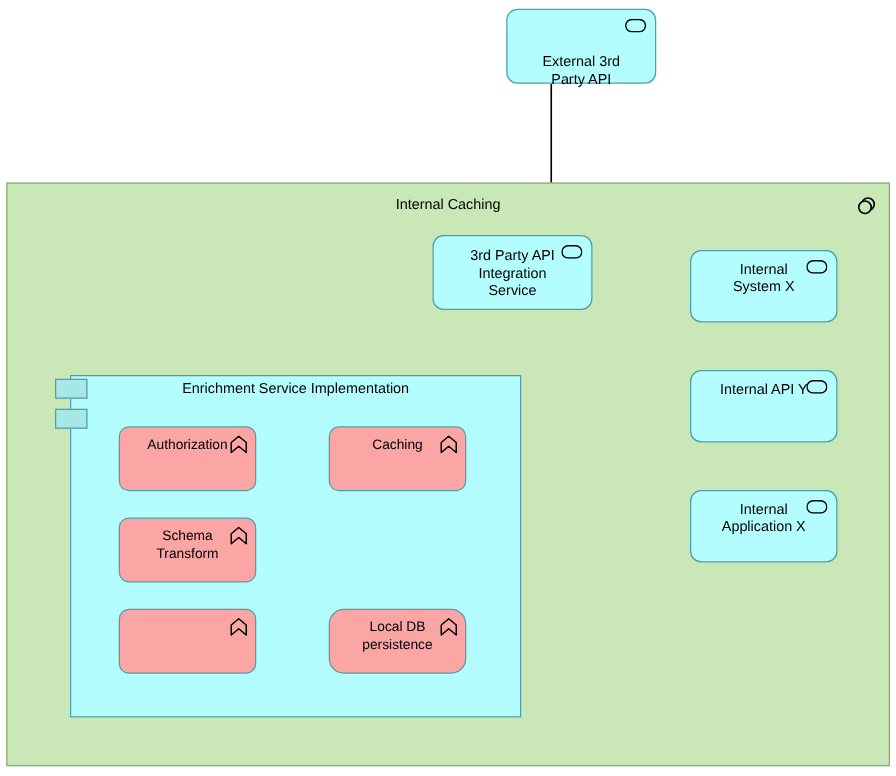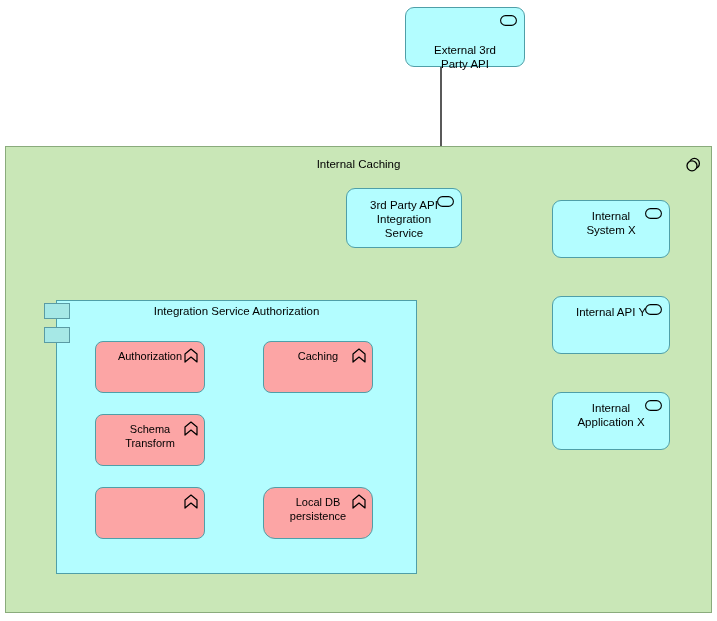--- a/index.html
+++ b/index.html
@@ -187,21 +187,21 @@
   </div>
 
   <div id="internal-network">
     <div id="internal-network-title">Internal Caching</div>
     <svg id="network-node-icon" viewBox="0 0 18 18">
       <circle cx="10.4" cy="7.4" r="5" fill="none" stroke="#000000" stroke-width="1.3"></circle>
       <circle cx="8.0" cy="9.8" r="5" fill="#c9e7b7" stroke="#000000" stroke-width="1.3"></circle>
     </svg>
   </div>
 
-  <div class="node" id="integration-service" style="left:346px; top:188px; width:116px; height:60px;">
+  <div class="node" id="integration-service" style="left:346px; top:188px; width:128px; height:60px;">
     <div class="label" style="top:9px;">3rd Party API
 Integration
 Service</div>
     <svg class="type-icon" viewBox="0 0 17 11">
       <rect x="0.6" y="0.6" width="15.8" height="9.8" rx="4.9" ry="4.9" fill="none" stroke="#000000" stroke-width="1.1"></rect>
     </svg>
   </div>
 
   <div class="node" id="internal-system-x" style="left:552px; top:200px; width:118px; height:58px;">
     <div class="label" style="top:8px;">Internal
@@ -220,21 +220,21 @@
 
   <div class="node" id="internal-application-x" style="left:552px; top:392px; width:118px; height:58px;">
     <div class="label" style="top:8px;">Internal
 Application X</div>
     <svg class="type-icon" viewBox="0 0 17 11">
       <rect x="0.6" y="0.6" width="15.8" height="9.8" rx="4.9" ry="4.9" fill="none" stroke="#000000" stroke-width="1.1"></rect>
     </svg>
   </div>
 
   <div id="impl-component">
-    <div id="impl-title">Integration Service Authorization</div>
+    <div id="impl-title">Enrichment Service Implementation</div>
     <div class="comp-tab" id="comp-tab-1"></div>
     <div class="comp-tab" id="comp-tab-2"></div>
 
     <div class="func" style="left:38px; top:40px;">
       <div class="label">Authorization</div>
       <svg class="func-icon" viewBox="0 0 14 15">
         <path d="M1,14 L1,6 L7,1 L13,6 L13,14 L7,9 Z" fill="none" stroke="#000000" stroke-width="1.2" stroke-linejoin="round"></path>
       </svg>
     </div>
     <div class="func" style="left:206px; top:40px;">

